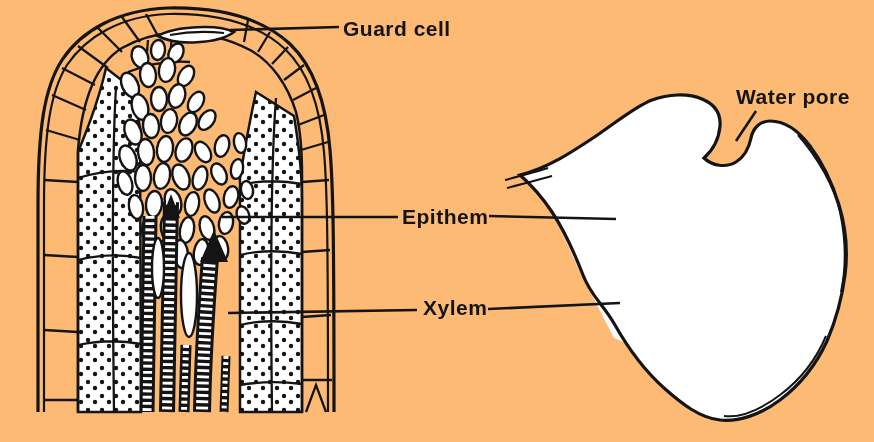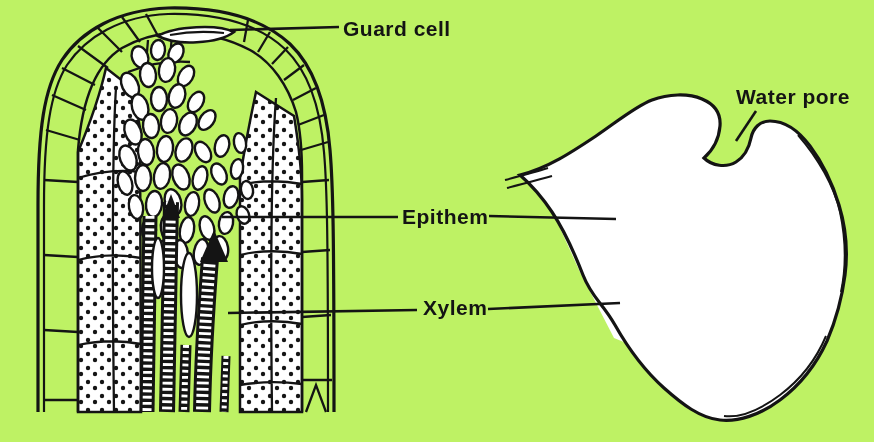--- a/index.html
+++ b/index.html
@@ -1,16 +1,16 @@
 <!DOCTYPE html>
 <html><head>
 <meta charset="utf-8">
 <style>
   html,body{margin:0;padding:0;background:#ffffff;}
-  #stage{position:relative;width:874px;height:442px;background:#bef264;overflow:hidden;
+  #stage{position:relative;width:874px;height:442px;background:#fdba74;overflow:hidden;
          font-family:"Liberation Sans",sans-serif;}
   svg{position:absolute;left:0;top:0;}
   .lbl{font-family:"Liberation Sans","DejaVu Sans",sans-serif;
        font-weight:bold;font-size:21px;fill:#141414;letter-spacing:0.5px;}
 </style>
 </head>
 <body>
 
 <div id="stage">
 <svg width="874" height="442" viewBox="0 0 874 442">

